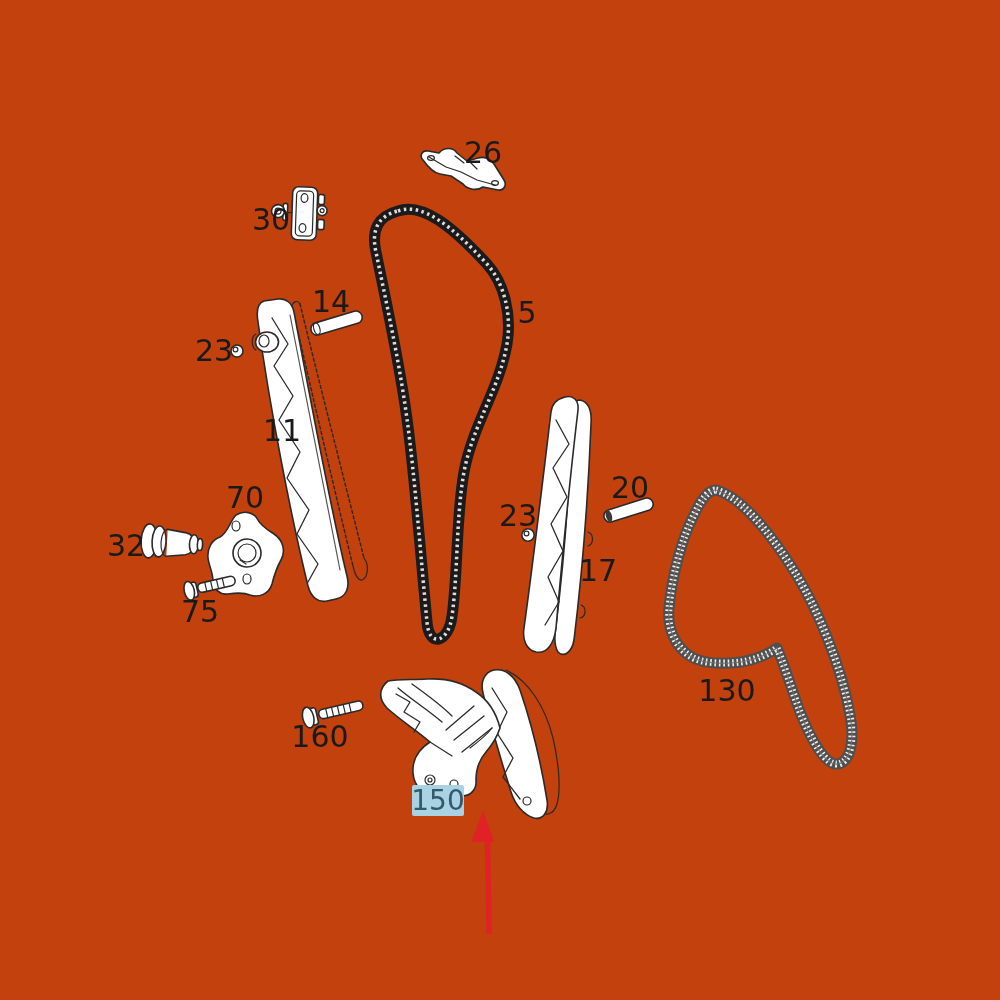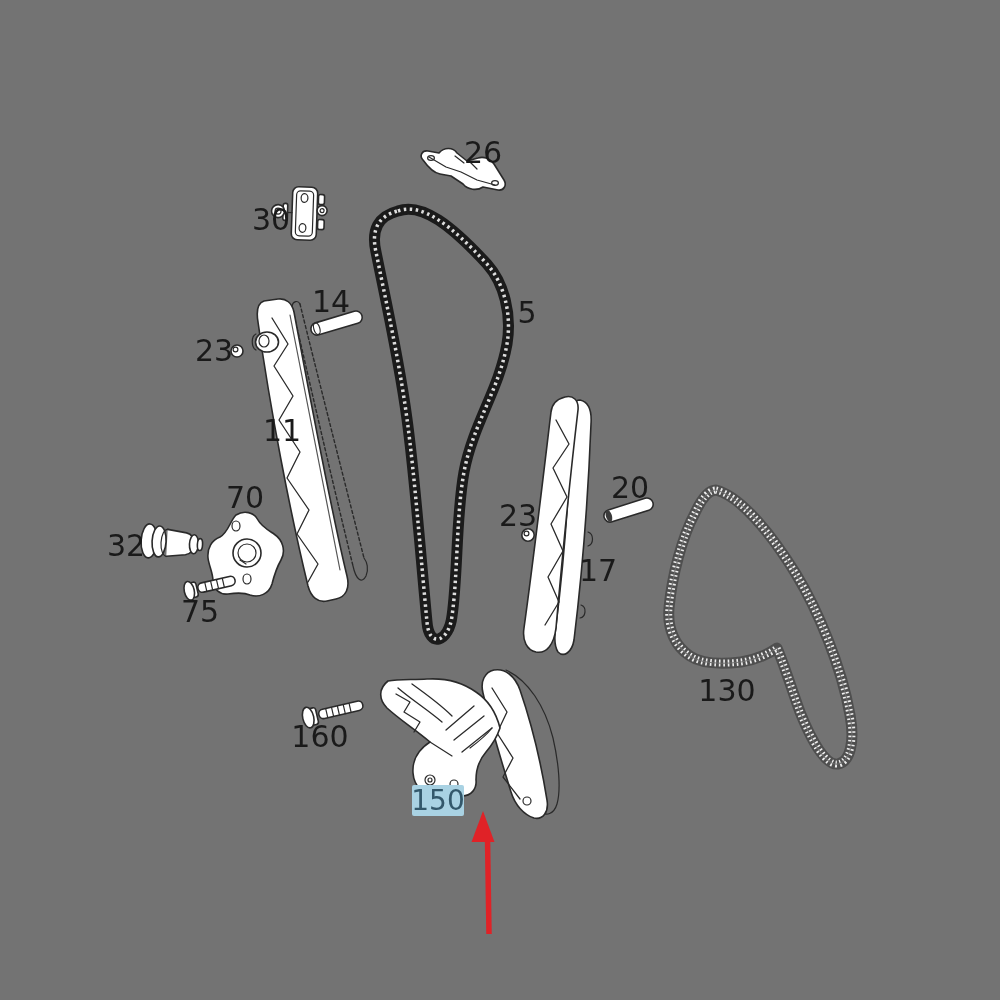--- a/index.html
+++ b/index.html
@@ -1,17 +1,17 @@
 <!DOCTYPE html>
 <html><head>
 <meta charset="utf-8">
 <style>
   html,body{margin:0;padding:0;background:#ffffff;}
   .stage{
-    position:relative;width:1000px;height:1000px;background:#737373;
+    position:relative;width:1000px;height:1000px;background:#c2410c;
     font-family:"DejaVu Sans","Liberation Sans",sans-serif;overflow:hidden;
   }
   svg{display:block;}
   .outline{fill:#ffffff;stroke:#2a2a2a;stroke-width:1.6;stroke-linejoin:round;stroke-linecap:round;}
   .thin{fill:none;stroke:#2a2a2a;stroke-width:1.2;stroke-linejoin:round;stroke-linecap:round;}
   .lattice{fill:none;stroke:#2a2a2a;stroke-width:1.3;stroke-linejoin:round;stroke-linecap:round;}
   .dashed{fill:none;stroke:#2a2a2a;stroke-width:1.4;stroke-dasharray:3 2.6;stroke-linecap:round;}
   .lbl{font-size:30px;text-anchor:middle;}
   .lbl-hl{font-size:28px;text-anchor:middle;}
 </style>

